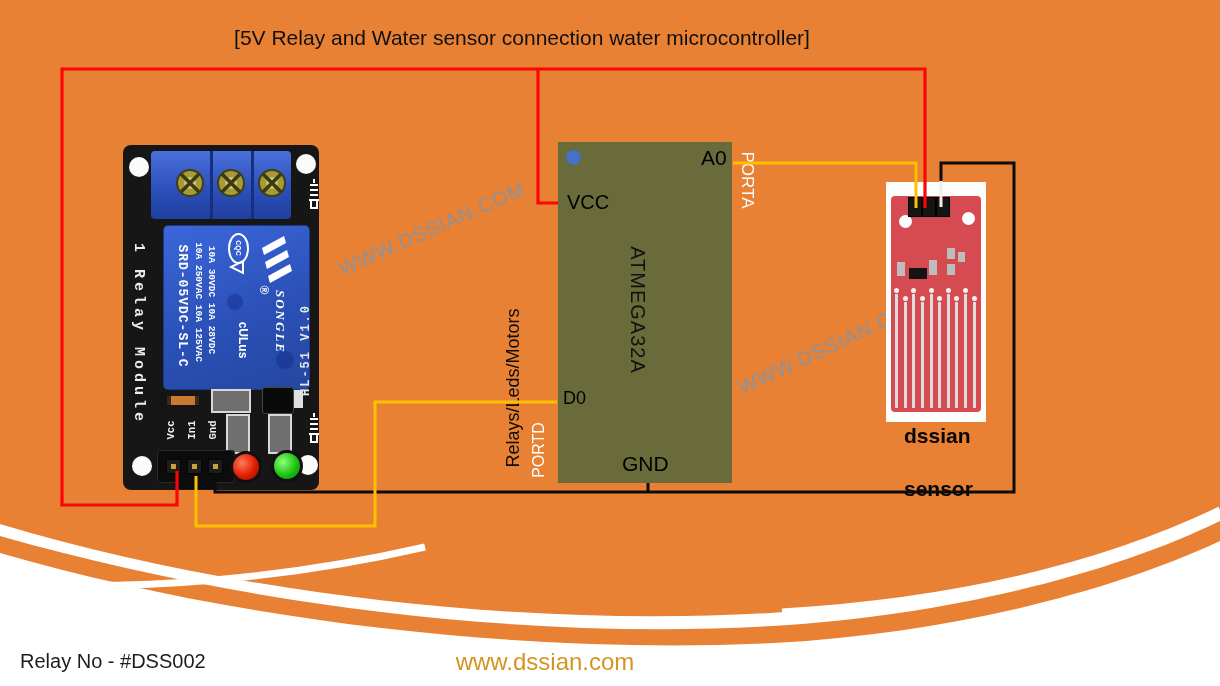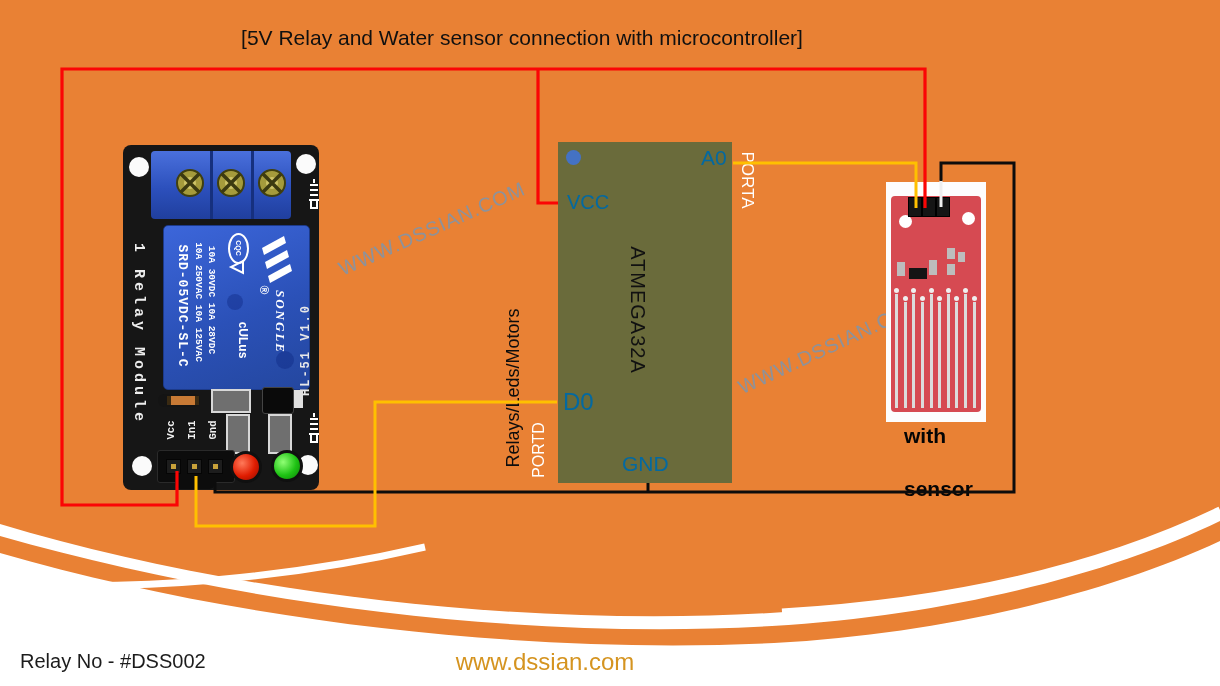--- a/index.html
+++ b/index.html
@@ -8,21 +8,21 @@
   .layer{position:absolute;left:0;top:0;width:100%;height:100%;pointer-events:none;}
   .abs{position:absolute;}
   .vtext{position:absolute;white-space:nowrap;transform:translate(-50%,-50%) rotate(90deg);}
   .vtext-up{position:absolute;white-space:nowrap;transform:translate(-50%,-50%) rotate(-90deg);}
   .wm{position:absolute;white-space:nowrap;color:rgba(132,148,164,0.92);
       font-size:20px;letter-spacing:1px;}
   .title{position:absolute;left:162px;top:26px;width:720px;text-align:center;
          font-size:21px;color:#101010;}
   
   .mcu{position:absolute;left:558px;top:142px;width:174px;height:341px;background:#6a6b3b;}
-  .mcu-pin{position:absolute;color:#0369a1;font-size:20px;}
+  .mcu-pin{position:absolute;color:#000000;font-size:20px;}
   .pin1dot{position:absolute;left:566px;top:150px;width:15px;height:15px;border-radius:50%;
            background:#4472c4;}
   
   .board{position:absolute;left:123px;top:145px;width:196px;height:345px;background:#161616;
          border-radius:8px;}
   .hole{position:absolute;width:20px;height:20px;border-radius:50%;background:#fbfbfb;}
   .tblock{position:absolute;left:151px;top:151px;width:140px;height:68px;border-radius:4px;
           background:linear-gradient(180deg,#4a70dc 0%,#2c50bc 55%,#203f9e 100%);}
   .tslot{position:absolute;top:151px;width:3px;height:68px;background:#16307e;}
   .relaybody{position:absolute;left:163px;top:225px;width:145px;height:163px;border-radius:5px;
@@ -68,21 +68,21 @@
   <svg class="layer" width="1220" height="686" viewBox="0 0 1220 686">
     <path d="M0,0 H1220 V512 C1110,565 950,602 770,613 C520,628 225,592 0,524 Z" fill="#E98134"></path>
     <path d="M0,536 C235,603 520,641 772,626 C955,615 1115,572 1220,521 L1220,541 C1110,592 952,633 774,643 C530,655 238,622 0,553 Z" fill="#E98134"></path>
     <path d="M782,612 C980,600 1120,558 1220,510" fill="none" stroke="#ffffff" stroke-width="7"></path>
     <path d="M0,583 C140,592 290,578 425,547" fill="none" stroke="#ffffff" stroke-width="7"></path>
   </svg>
 
   <div class="wm" style="left:432px;top:229px;transform:translate(-50%,-50%) rotate(-24deg);">WWW.DSSIAN.COM</div>
   <div class="wm" style="left:831px;top:346px;transform:translate(-50%,-50%) rotate(-25deg);">WWW.DSSIAN.COM</div>
 
-  <div class="title">[5V Relay and Water sensor connection with microcontroller]</div>
+  <div class="title">[5V Relay and Water sensor connection water microcontroller]</div>
 
   <div class="layer">
     <div class="board"></div>
     <div class="hole" style="left:129px;top:157px;"></div>
     <div class="hole" style="left:296px;top:154px;"></div>
     <div class="hole" style="left:132px;top:456px;"></div>
     <div class="hole" style="left:298px;top:455px;"></div>
 
     <div class="tblock"></div>
     <div class="tslot" style="left:210px;"></div>
@@ -177,21 +177,21 @@
 
     <div class="ledr"></div>
     <div class="ledg"></div>
   </div>
 
   <div class="layer">
     <div class="mcu"></div>
     <div class="pin1dot"></div>
     <span class="mcu-pin" style="left:567px;top:191px;">VCC</span>
     <span class="mcu-pin" style="left:701px;top:146px;font-size:21px;">A0</span>
-    <span class="mcu-pin" style="left:563px;top:388px;font-size:24px;">D0</span>
+    <span class="mcu-pin" style="left:563px;top:388px;font-size:18px;">D0</span>
     <span class="mcu-pin" style="left:622px;top:452px;font-size:21px;">GND</span>
     <span class="vtext" style="left:637px;top:310px;color:#111;font-size:20px;letter-spacing:1px;">ATMEGA32A</span>
     <span class="vtext" style="left:747px;top:180px;color:#fff;font-size:17px;">PORTA</span>
     <span class="vtext-up" style="left:539px;top:450px;color:#fff;font-size:16px;">PORTD</span>
     <span class="vtext-up" style="left:513px;top:388px;color:#0d0d0d;font-size:18px;">Relays/Leds/Motors</span>
   </div>
 
   <div class="layer">
     <div class="card"></div>
     <div class="spcb"></div>
@@ -220,21 +220,21 @@
     <div class="tdot" style="left:894px;top:288px;"></div>
     <div class="tdot" style="left:903px;top:296px;"></div>
     <div class="tdot" style="left:911px;top:288px;"></div>
     <div class="tdot" style="left:920px;top:296px;"></div>
     <div class="tdot" style="left:929px;top:288px;"></div>
     <div class="tdot" style="left:937px;top:296px;"></div>
     <div class="tdot" style="left:946px;top:288px;"></div>
     <div class="tdot" style="left:954px;top:296px;"></div>
     <div class="tdot" style="left:963px;top:288px;"></div>
     <div class="tdot" style="left:972px;top:296px;"></div>
-    <span class="sensorlbl" style="top:424px;">with</span>
+    <span class="sensorlbl" style="top:424px;">dssian</span>
     <span class="sensorlbl" style="top:477px;">sensor</span>
   </div>
 
   <svg class="layer" width="1220" height="686" viewBox="0 0 1220 686">
 
     <path d="M941,207 L941,180" fill="none" stroke="#eeeeee" stroke-width="3"></path>
 
     <path d="M215,477 L215,492 L1014,492 L1014,163 L941,163 L941,181" fill="none" stroke="#0c0c0c" stroke-width="3"></path>
     <path d="M648,483 L648,491" fill="none" stroke="#0c0c0c" stroke-width="3"></path>
 

